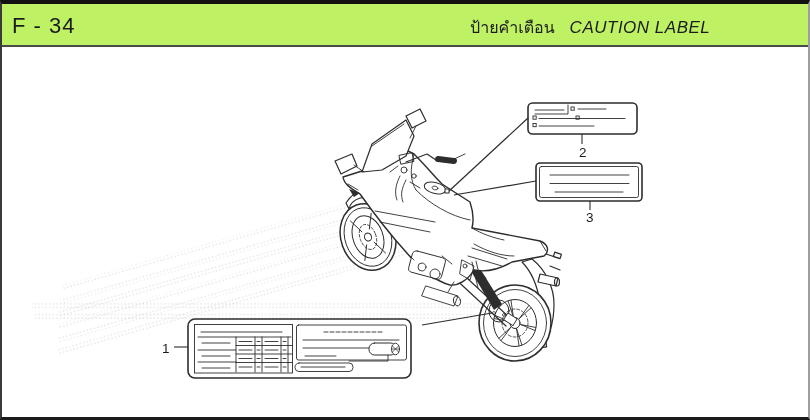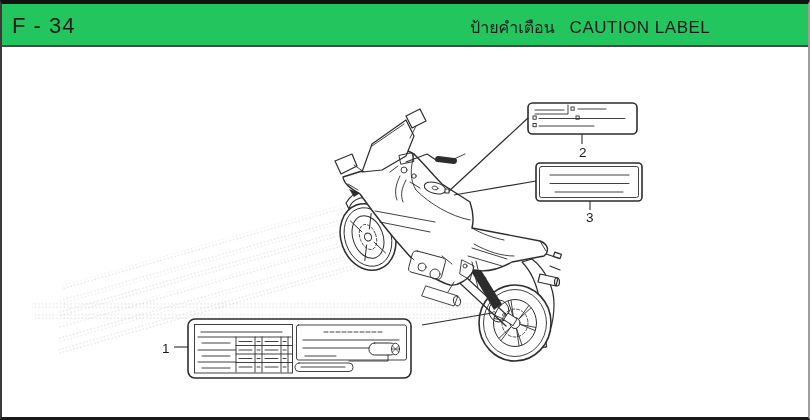--- a/index.html
+++ b/index.html
@@ -12,33 +12,33 @@
     border-left:2px solid #3a3a3a;
     border-right:2px solid #9e9e9e;
     border-bottom:3px solid #1a1a1a;
     font-family:"Liberation Sans","DejaVu Sans",sans-serif;
     overflow:hidden;
   }
   .header{
     position:relative;
     height:41px;
     border-bottom:2px solid #4a4a4a;
-    background:#22c55e;
+    background:#bef264;
   }
   .page-code{
     position:absolute;left:10px;top:9px;
     font-size:22px;color:#1c1c1c;letter-spacing:1px;
   }
   .page-title{
     position:absolute;left:468px;top:11px;
     display:flex;gap:15px;align-items:baseline;
     color:#1c1c1c;white-space:nowrap;
   }
   .page-title .th{font-size:16px;}
-  .page-title .en{font-size:17px;letter-spacing:0.5px;}
+  .page-title .en{font-size:17px;letter-spacing:0.5px;font-style:italic;}
   .canvas{position:absolute;left:0;top:43px;right:0;bottom:0;}
   svg{position:absolute;left:0;top:0;}
   svg text{font-family:"Liberation Sans","DejaVu Sans",sans-serif;}
 </style>
 </head>
 <body>
 
 <div class="page">
 
   <div class="header">

